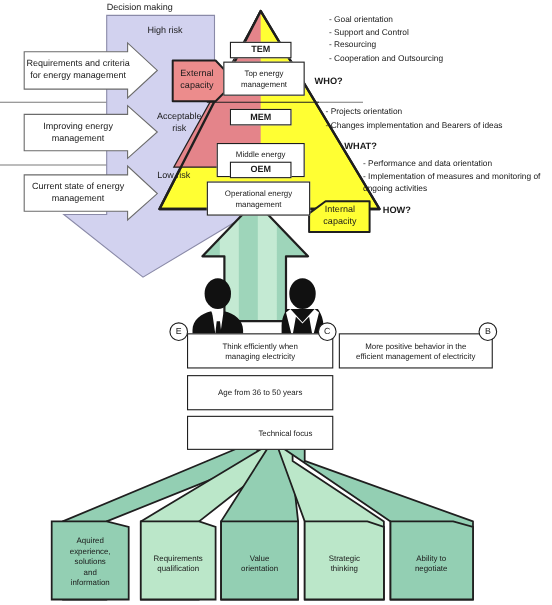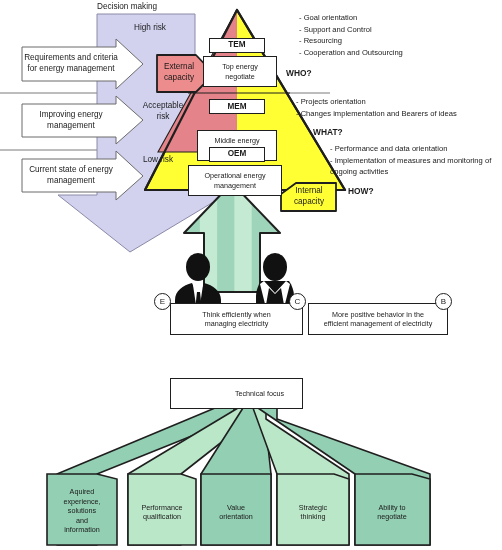--- a/index.html
+++ b/index.html
@@ -117,21 +117,21 @@
   <div class="capbox lbl9" style="left:158px;top:56px;width:42px;height:34px;white-space:pre-line;">External
 capacity</div>
   <div class="capbox lbl9" style="left:283px;top:184px;width:52px;height:26px;white-space:pre-line;">Internal
 capacity</div>
 
   <div class="pyrbox ctr" style="left:209px;top:38px;width:56px;height:15px;">
     <span class="lbl9 bold">TEM</span>
   </div>
   <div class="pyrbox ctr" style="left:203px;top:56px;width:74px;height:31px;">
     <span class="lbl" style="white-space:pre-line;">Top energy
-negotiate</span>
+management</span>
   </div>
 
   <div class="pyrbox ctr" style="left:209px;top:99px;width:56px;height:15px;align-items:flex-end;">
     <span class="lbl9 bold">MEM</span>
   </div>
   <div class="pyrbox ctr" style="left:197px;top:130px;width:80px;height:31px;">
     <span class="lbl" style="white-space:pre-line;">Middle energy
 management</span>
   </div>
 
@@ -171,30 +171,33 @@
   </div>
 
   <div class="bbox ctr" style="left:308px;top:303px;width:140px;height:32px;z-index:30;">
     <span class="lbl" style="white-space:pre-line;">More positive behavior in the
 efficient management of electricity</span>
   </div>
   <div class="badge" style="left:435px;top:293px;">
     <span>B</span>
   </div>
 
+  <div class="bbox ctr" style="left:170px;top:341px;width:133px;height:32px;z-index:30;">
+    <span class="lbl">Age from 36 to 50 years</span>
+  </div>
   <div class="bbox ctr" style="left:170px;top:378px;width:133px;height:31px;z-index:30;padding-left:46px;">
     <span class="lbl">Technical focus</span>
   </div>
 
   <div class="txt lbl ctr" style="left:50px;top:482px;width:64px;height:58px;white-space:pre-line;">Aquired
 experience,
 solutions
 and
 information</div>
-  <div class="txt lbl ctr" style="left:130px;top:497px;width:64px;height:30px;white-space:pre-line;">Performance
+  <div class="txt lbl ctr" style="left:130px;top:497px;width:64px;height:30px;white-space:pre-line;">Requirements
 qualification</div>
   <div class="txt lbl ctr" style="left:203px;top:497px;width:66px;height:30px;white-space:pre-line;">Value
 orientation</div>
   <div class="txt lbl ctr" style="left:280px;top:497px;width:66px;height:30px;white-space:pre-line;">Strategic
 thinking</div>
   <div class="txt lbl ctr" style="left:358px;top:497px;width:68px;height:30px;white-space:pre-line;">Ability to
 negotiate</div>
 
 </div>
 

